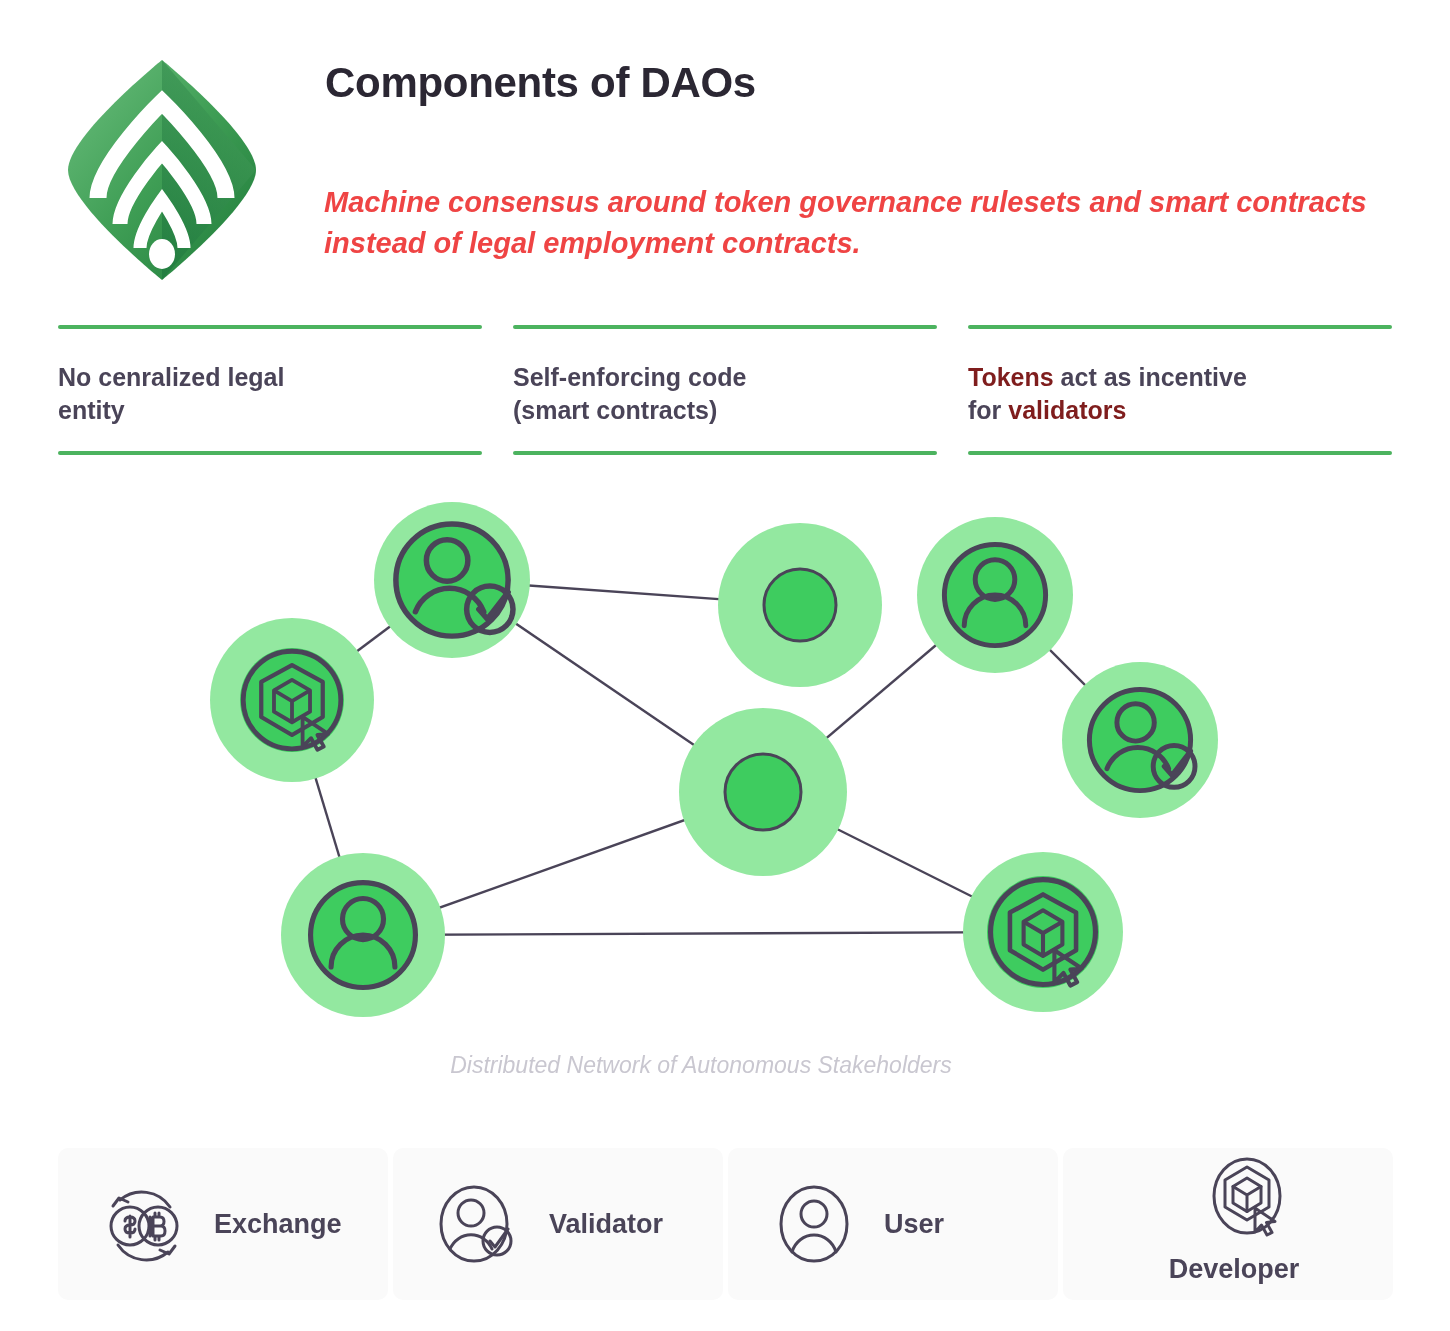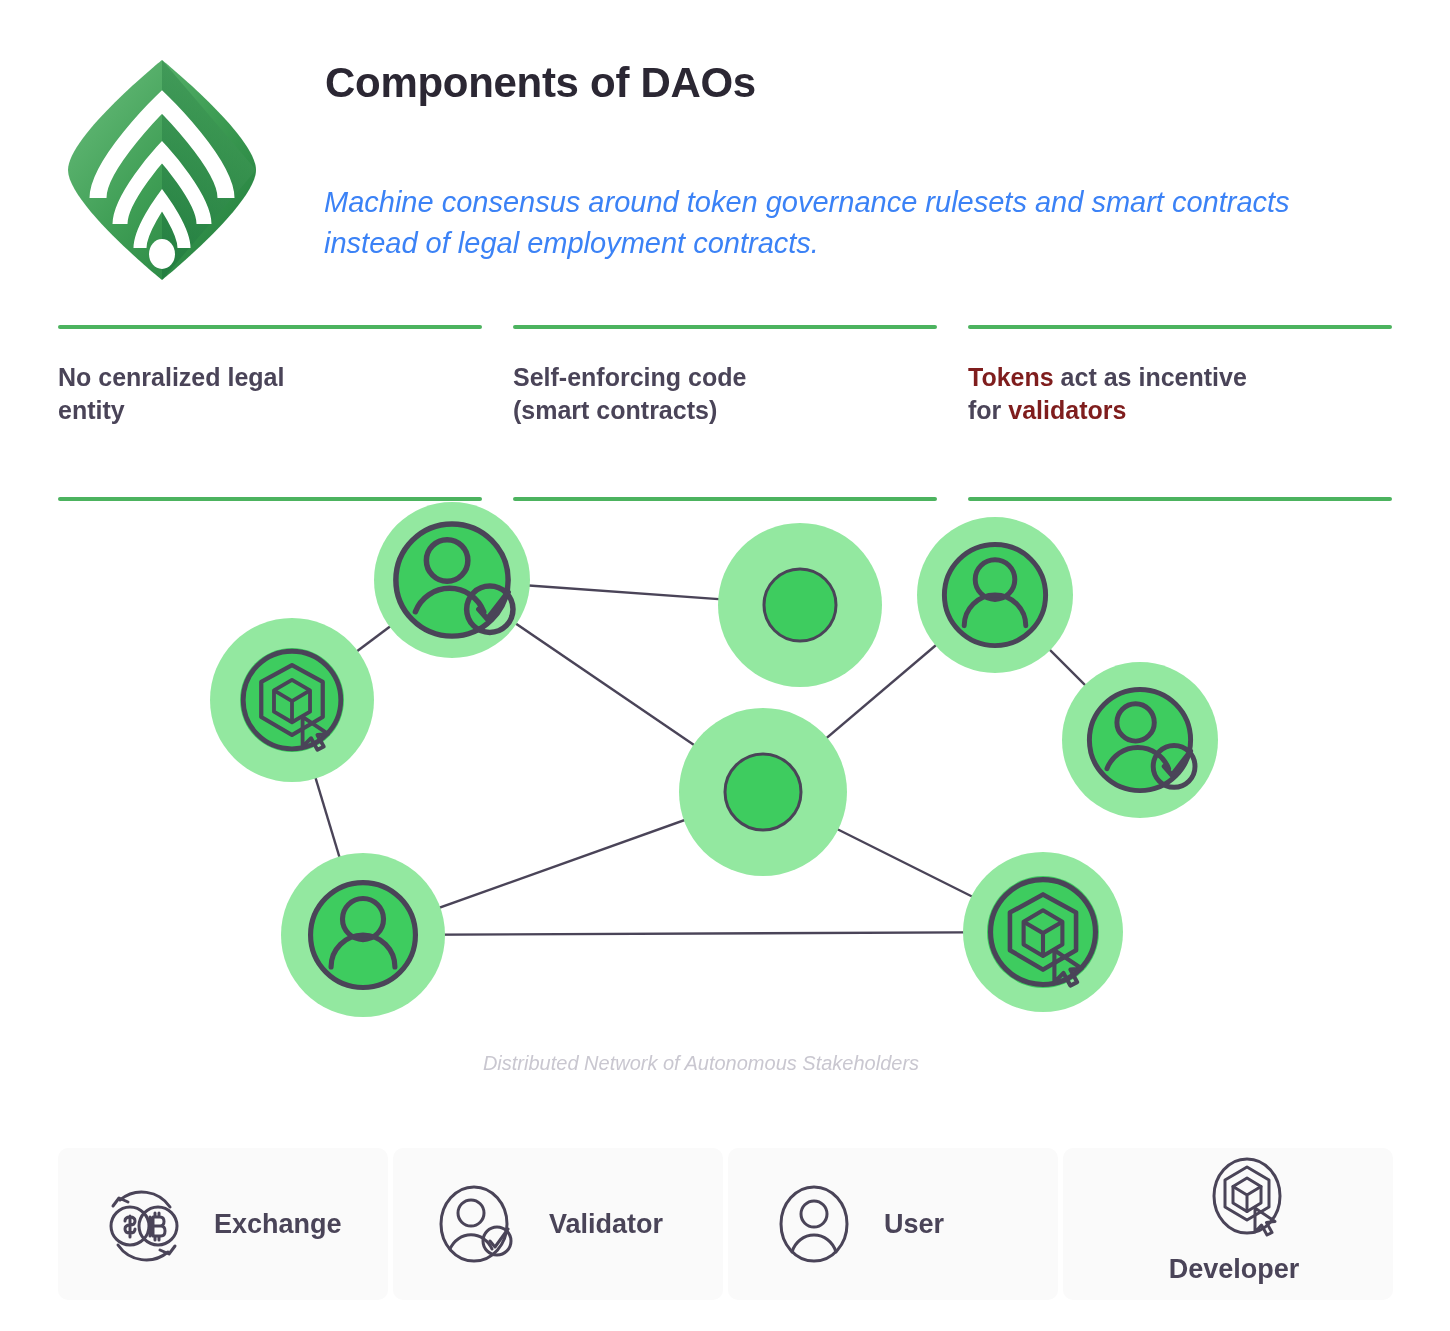--- a/index.html
+++ b/index.html
@@ -24,30 +24,30 @@
   .logo-wrap svg{display:block;width:188px;height:224px;}
 
   .title{
     position:absolute;left:325px;top:60px;
     font-size:42px;font-weight:bold;letter-spacing:-0.3px;
     color:#2b2733;line-height:1.1;
     white-space:nowrap;
   }
   .subtitle{
     position:absolute;left:324px;top:182px;width:1060px;
-    font-size:29px;font-style:italic;font-weight:400;
-    color:#3b82f6;line-height:1.42;
+    font-size:29px;font-style:italic;font-weight:700;
+    color:#ef4444;line-height:1.42;
   }
 
   
   .cols{
     position:absolute;left:58px;top:325px;width:1334px;height:140px;
   }
   .col{
-    position:absolute;top:0;width:424px;height:176px;
+    position:absolute;top:0;width:424px;height:130px;
   }
   .col.c0{left:0px;}
   .col.c1{left:455px;}
   .col.c2{left:910px;}
   .rule{
     position:absolute;left:0;width:424px;height:4px;background:#4cb35f;border-radius:2px;
   }
   .rule.top{top:0;}
   .rule.bot{bottom:0;}
   .col-text{
@@ -58,21 +58,21 @@
 
   
   .network{
     position:absolute;left:0;top:468px;width:1450px;height:600px;
   }
   .network svg{display:block;width:1450px;height:600px;}
 
   .caption{
     position:absolute;left:0;top:1052px;width:1402px;
     text-align:center;
-    font-size:20px;font-style:italic;color:#c9c7d0;
+    font-size:23px;font-style:italic;color:#c9c7d0;
   }
 
   
   .legend{
     position:absolute;left:58px;top:1148px;width:1334px;height:152px;
   }
   .legend-card{
     position:absolute;top:0;width:330px;height:152px;
     background:#fafafa;border-radius:10px;
     display:flex;align-items:center;gap:10px;

